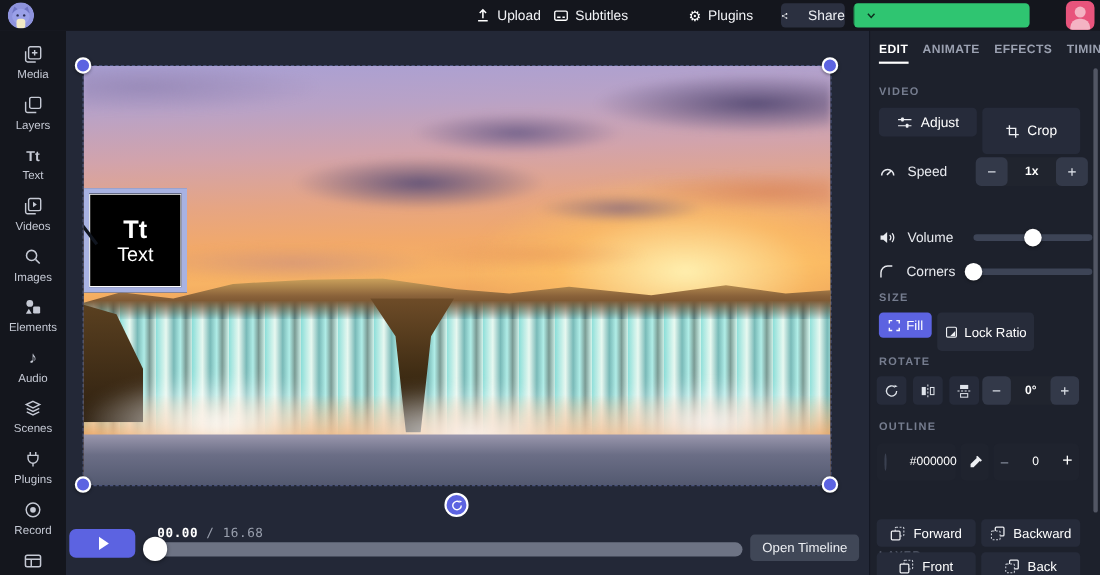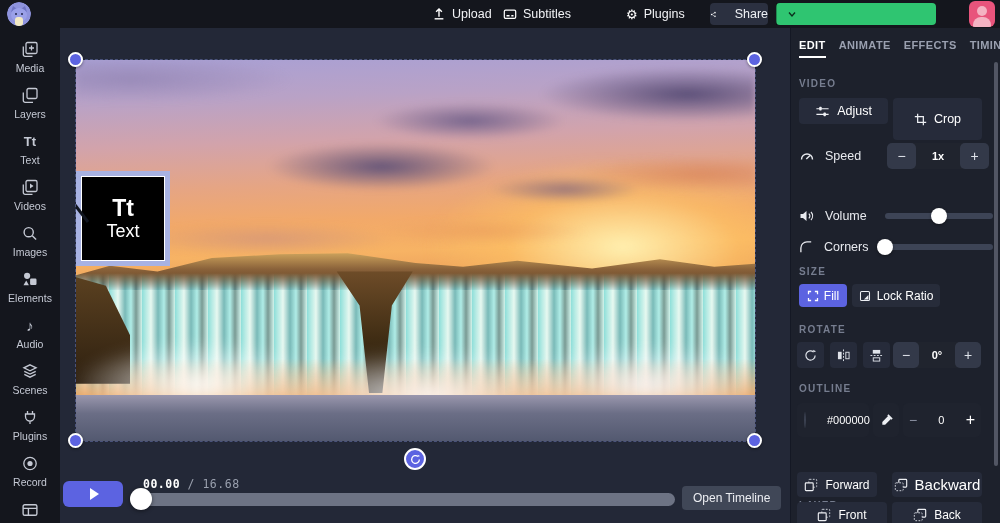--- a/index.html
+++ b/index.html
@@ -355,21 +355,21 @@
     </div>
   </div>
 
   <div class="sec" style="top:238px;">SIZE</div>
   <div class="p-btn" style="left:8px;top:256px;width:48px;height:23px;background:var(--accent);gap:5px;font-size:12px;">
     <svg width="12" height="12" viewBox="0 0 16 16">
       <path d="M2 5.5 V2 H5.5 M10.5 2 H14 V5.5 M14 10.5 V14 H10.5 M5.5 14 H2 V10.5" stroke="#fff" stroke-width="1.7" fill="none"></path>
     </svg>
     <span>Fill</span>
   </div>
-  <div class="p-btn" style="left:61px;top:256px;width:88px;height:23px;background:#272c3a;gap:6px;font-size:12px;">
+  <div class="p-btn" style="left:61px;top:256px;width:88px;height:35px;background:#272c3a;gap:6px;font-size:12px;">
     <svg width="12" height="12" viewBox="0 0 16 16">
       <rect x="2" y="2" width="12" height="12" rx="1.5" stroke="#eef0f4" stroke-width="1.4" fill="none"></rect>
       <path d="M12.5 6.5 V12.5 H6.5 Z" fill="#eef0f4"></path>
     </svg>
     <span>Lock Ratio</span>
   </div>
 
   <div class="sec" style="top:296px;">ROTATE</div>
   <div class="sq-btn" style="left:6px;top:314px;">
     <svg width="13" height="13" viewBox="0 0 14 14">
@@ -408,28 +408,28 @@
       <path d="M8.5 1 L13 5.5" stroke="#eef0f4" stroke-width="1.8"></path>
     </svg>
   </div>
   <div class="o-stepper">
     <span class="o-min">−</span>
     <span class="o-val">0</span>
     <span class="o-plus">+</span>
   </div>
 
   <div class="sec" style="top:448px;margin-top:24px;">LAYER</div>
-  <div class="p-btn" style="left:6px;top:444px;width:80px;height:25px;font-size:12px;">
+  <div class="p-btn" style="left:6px;top:444px;width:90px;height:25px;font-size:12px;">
     <svg width="14" height="14" viewBox="0 0 16 16">
       <rect x="5.5" y="1.5" width="9" height="9" rx="1" stroke="#cdd1da" stroke-width="1.1" stroke-dasharray="2 1.6" fill="none"></rect>
       <rect x="1.5" y="5.5" width="9" height="9" rx="1" stroke="#eef0f4" stroke-width="1.3" fill="#262b3a"></rect>
     </svg>
     <span>Forward</span>
   </div>
-  <div class="p-btn" style="left:101px;top:444px;width:90px;height:25px;font-size:15px;">
+  <div class="p-btn" style="left:101px;top:444px;width:90px;height:25px;font-size:12px;">
     <svg width="14" height="14" viewBox="0 0 16 16">
       <rect x="5.5" y="1.5" width="9" height="9" rx="1" stroke="#eef0f4" stroke-width="1.3" fill="none"></rect>
       <rect x="1.5" y="5.5" width="9" height="9" rx="1" stroke="#cdd1da" stroke-width="1.1" stroke-dasharray="2 1.6" fill="#262b3a"></rect>
     </svg>
     <span>Backward</span>
   </div>
   <div class="p-btn" style="left:6px;top:474px;width:90px;height:25px;font-size:12px;">
     <svg width="14" height="14" viewBox="0 0 16 16">
       <rect x="5.5" y="1.5" width="9" height="9" rx="1" stroke="#cdd1da" stroke-width="1.1" stroke-dasharray="2 1.6" fill="none"></rect>
       <rect x="1.5" y="5.5" width="9" height="9" rx="1" stroke="#eef0f4" stroke-width="1.3" fill="#262b3a"></rect>

